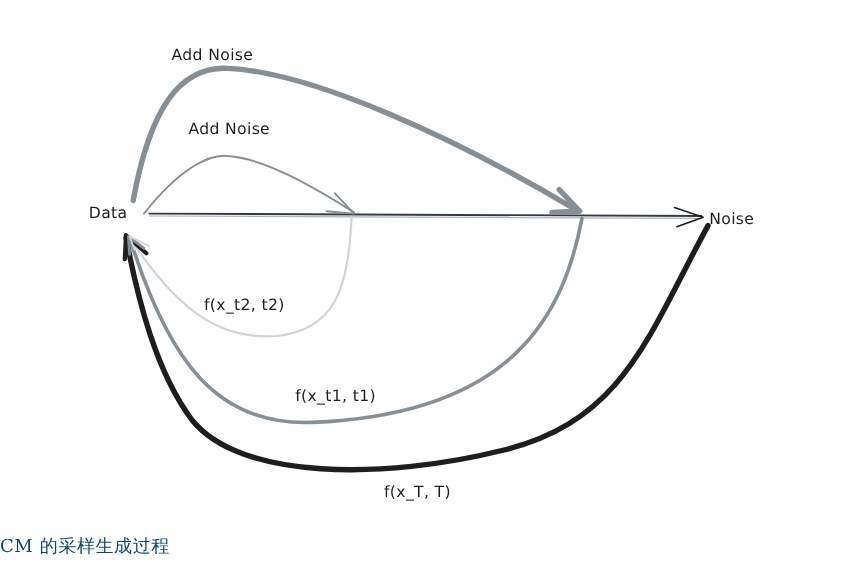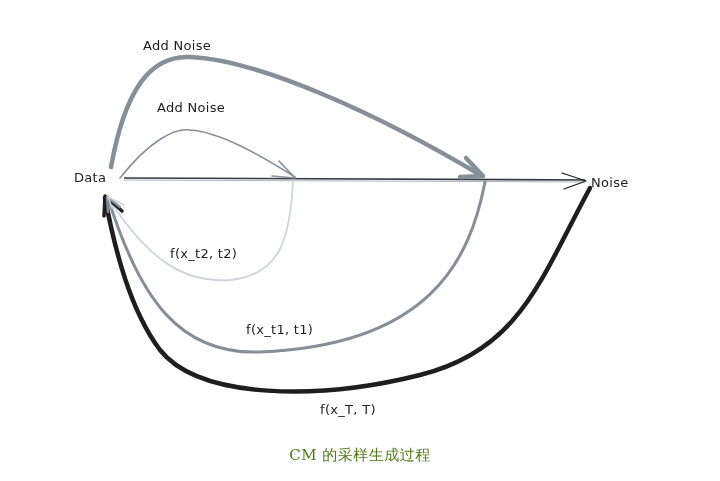--- a/index.html
+++ b/index.html
@@ -1,21 +1,21 @@
 <!DOCTYPE html>
 <html><head>
   <meta charset="utf-8">
   <style>
     html, body { margin: 0; padding: 0; background: #ffffff; }
     body { width: 720px; height: 481px; position: relative; overflow: hidden; font-family: "DejaVu Sans", sans-serif; }
     #diagram { position: absolute; left: 0; top: 0; width: 720px; height: 481px; }
     .hand { font-family: "DejaVu Sans", sans-serif; font-size: 13px; fill: #1e1e1e; letter-spacing: 0.3px; }
     .caption {
-      position: absolute; left: 0; top: 446px; width: 720px; text-align: center;
-      font-family: "DejaVu Serif", serif; font-size: 15px; color: #4d7c0f; letter-spacing: 0.5px;
+      position: absolute; left: 0; top: 446px; width: 720px; 
+      font-family: "DejaVu Serif", serif; font-size: 15px; color: #0c4a6e; letter-spacing: 0.5px;
     }
   </style>
 </head>
 <body>
 
 <svg id="diagram" viewBox="0 0 720 481" xmlns="http://www.w3.org/2000/svg">
 
   <g>
     <path d="M124 178 L585 180" stroke="#343a40" stroke-width="1.6" fill="none"></path>
     <path d="M124 180 L585 182" stroke="#adb5bd" stroke-width="1" fill="none"></path>

